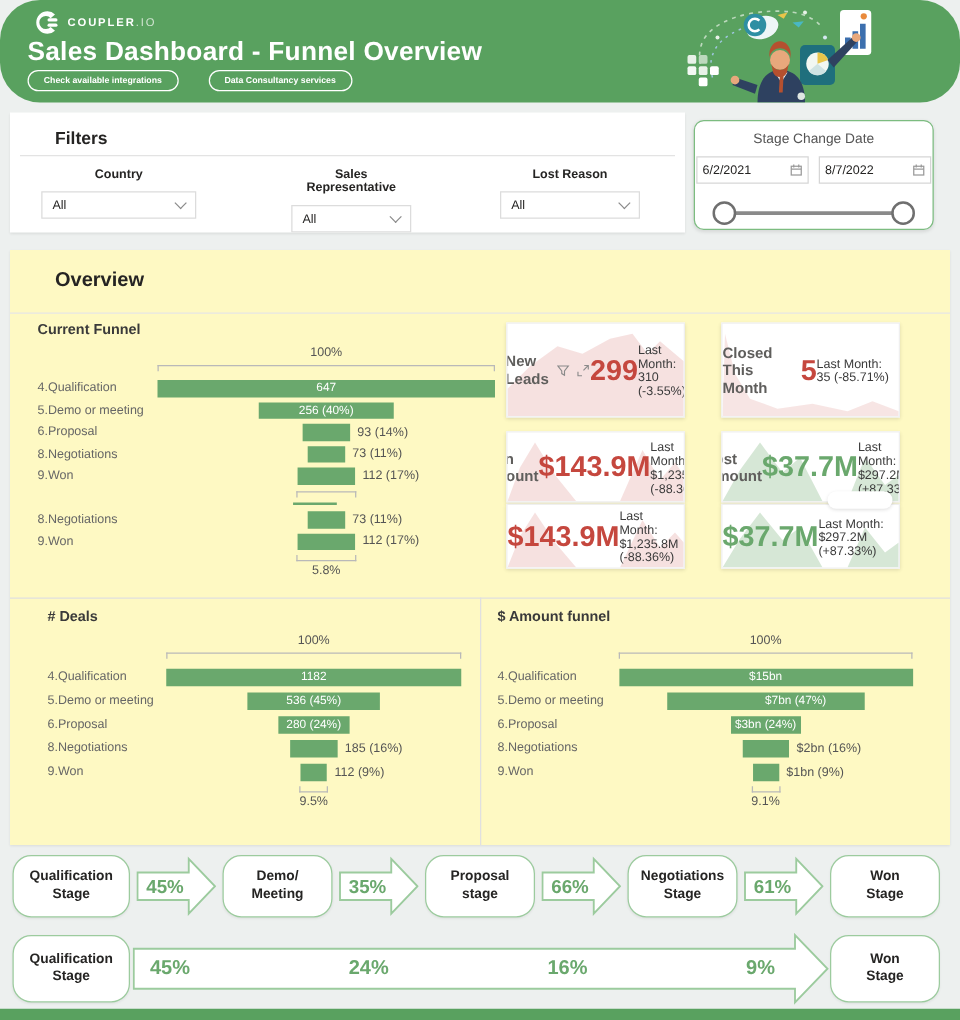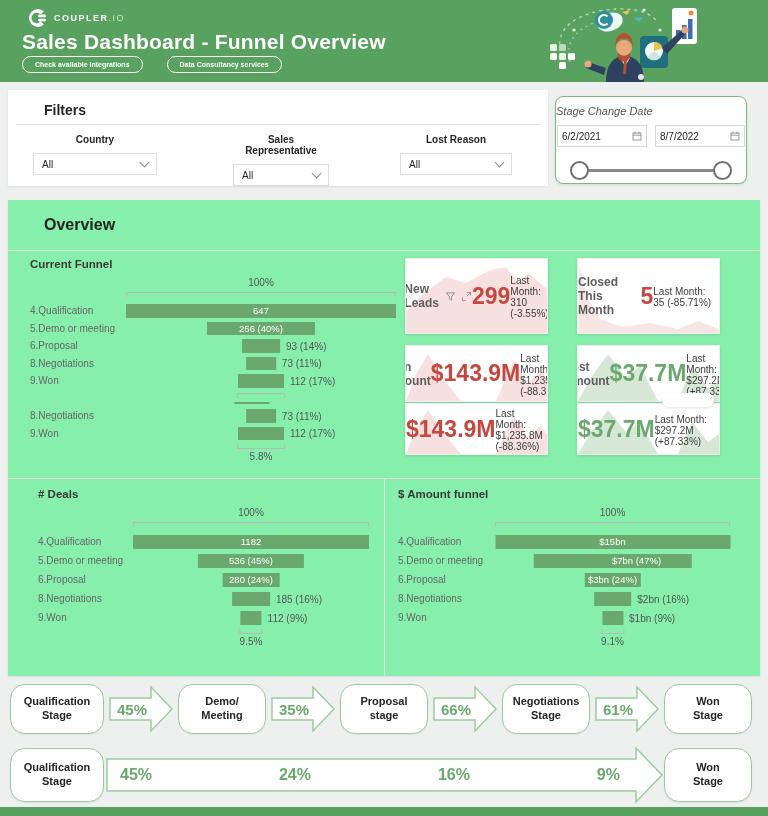--- a/index.html
+++ b/index.html
@@ -1,52 +1,52 @@
 <!DOCTYPE html>
 <html><head>
 <meta charset="utf-8">
 <style>
   html,body{margin:0;padding:0;}
   body{width:768px;height:816px;background:#edf0ef;font-family:"Liberation Sans",sans-serif;position:relative;overflow:hidden;-webkit-font-smoothing:antialiased;}
   .abs{position:absolute;}
 
   
-  .header{position:absolute;left:0;top:0;width:768px;height:82px;background:#59a15f;}
+  .header{position:absolute;left:0;top:0;width:768px;height:82px;background:#59a15f;border-radius:32px;}
   .logo-row{position:absolute;left:28px;top:8px;display:flex;align-items:center;gap:6px;}
   .logo-text{color:#fff;font-size:9px;font-weight:bold;letter-spacing:1.5px;}
   .logo-suffix{color:#cfe3cf;font-weight:normal;}
   .hdr-title{position:absolute;left:22px;top:30px;color:#fff;font-size:21px;font-weight:bold;letter-spacing:.2px;}
   .hdr-buttons{position:absolute;left:22px;top:56px;display:flex;gap:24px;}
   .hdr-btn{border:1.5px solid #fff;border-radius:10px;color:#fff;font-size:7px;font-weight:bold;padding:4px 12px;background:transparent;line-height:1;cursor:pointer;font-family:"Liberation Sans",sans-serif;}
   .illu{position:absolute;right:64px;top:0;}
 
   
   .filters-card{position:absolute;left:8px;top:90px;width:540px;height:96px;background:#fff;box-shadow:0 1px 2px rgba(0,0,0,.08);}
   .filters-title{position:absolute;left:36px;top:12px;font-size:14px;font-weight:bold;color:#252423;}
   .filters-divider{position:absolute;left:8px;right:8px;top:34px;border-top:1px solid #e3e3e3;}
   .filter-group{position:absolute;top:44px;}
   .filter-label{font-size:10px;font-weight:bold;color:#252423;text-align:center;margin-bottom:8px;}
   .select{height:20px;border:1px solid #dcdcdc;background:#fff;display:flex;align-items:center;padding:0 8px;justify-content:space-between;cursor:pointer;}
   .select span{font-size:10px;color:#252423;}
   .chev{width:6px;height:6px;border-right:1.2px solid #8a8a8a;border-bottom:1.2px solid #8a8a8a;transform:rotate(45deg);margin-top:-3px;}
 
   
   .date-card{position:absolute;left:555px;top:96px;width:190px;height:86px;background:#fff;border:1.5px solid #7cbc80;border-radius:8px;box-shadow:0 1px 3px rgba(0,0,0,.10);}
-  .date-title{font-size:11px;color:#555;margin-top:8px;font-style:italic;}
+  .date-title{text-align:center;font-size:11px;color:#555;margin-top:8px;}
   .date-inputs{display:flex;justify-content:center;gap:8px;margin-top:8px;}
   .date-box{width:80px;height:20px;border:1px solid #d6d6d6;display:flex;align-items:center;justify-content:space-between;padding:0 4px;}
   .date-box input{border:none;outline:none;width:56px;font-size:10px;color:#252423;font-family:"Liberation Sans",sans-serif;padding:0;}
   .slider{position:relative;margin:14px 14px 0 14px;height:18px;}
   .slider-track{position:absolute;left:6px;right:6px;top:7.5px;height:3.5px;background:#8a8a8a;border-radius:2px;}
   .slider-handle{position:absolute;top:0;width:15px;height:15px;border-radius:50%;background:#fff;border:2px solid #6f6f6f;cursor:pointer;}
   .slider-handle.left{left:0;}
   .slider-handle.right{right:0;}
 
   
-  .overview-card{position:absolute;left:8px;top:200px;width:752px;height:476px;background:#86efac;box-shadow:0 1px 2px rgba(0,0,0,.08);}
+  .overview-card{position:absolute;left:8px;top:200px;width:752px;height:476px;background:#fef9c3;box-shadow:0 1px 2px rgba(0,0,0,.08);}
   .overview-title{position:absolute;left:36px;top:16px;font-size:16px;font-weight:bold;color:#252423;}
   .ov-divider{position:absolute;left:0;right:0;top:50px;border-top:1px solid #e6e6e6;}
   .mid-divider{position:absolute;left:0;right:0;top:278px;border-top:1px solid #e0e0e0;}
   .vert-divider{position:absolute;left:376px;top:278px;bottom:0;border-left:1px solid #e0e0e0;}
 
   .panel-title{font-size:11.5px;font-weight:bold;color:#3a3a3a;margin-bottom:6px;}
   .funnel{--rh:19px;--bh:14px;}
   .f-row{display:flex;align-items:center;height:var(--rh);}
   .f-label{width:var(--lw);font-size:10px;color:#666;flex:none;}
   .f-track{position:relative;flex:1;height:var(--bh);}

